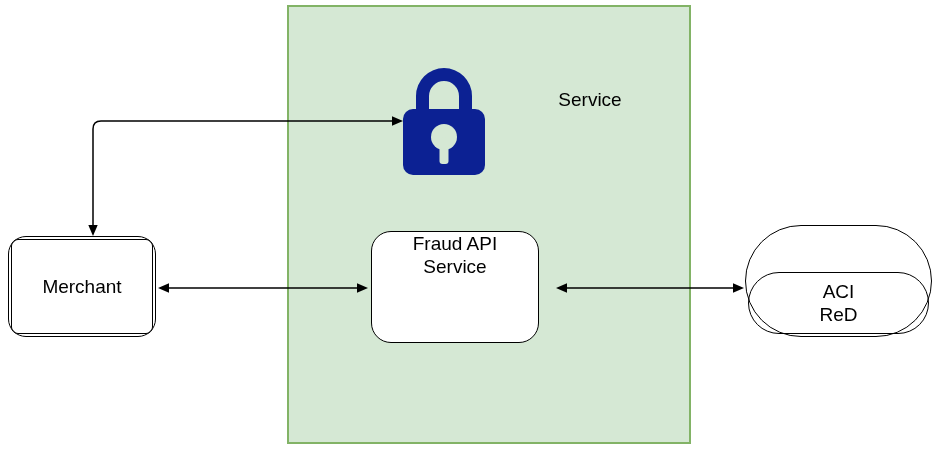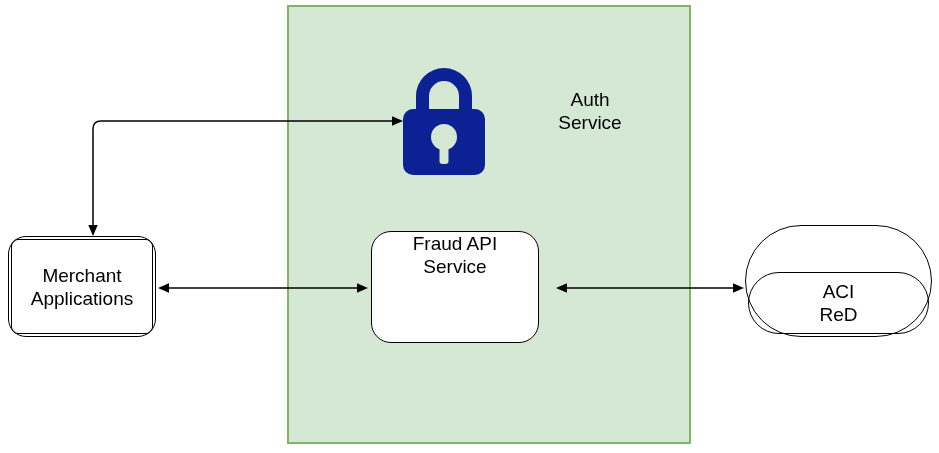--- a/index.html
+++ b/index.html
@@ -126,29 +126,27 @@
   </svg>
 
   <svg class="lock-icon" viewBox="0 0 82 110" xmlns="http://www.w3.org/2000/svg">
     <path d="M13,43 L13,30 A28,28 0 0 1 69,30 L69,43 L56,43 L56,30 A15,15 0 0 0 26,30 L26,43 Z" fill="#0c2193"></path>
     <rect x="0" y="43" width="82" height="66" rx="10" fill="#0c2193"></rect>
     <circle cx="41" cy="71" r="13" fill="#d5e8d4"></circle>
     <rect x="36.5" y="71" width="9" height="27" rx="3" fill="#d5e8d4"></rect>
   </svg>
 
   <div class="auth-label label">
-    <span class="line">Auth</span>
     <span class="line">Service</span>
   </div>
 
   <div class="node-merchant">
     <div class="inner">
       <div class="label">
         <span class="line">Merchant</span>
-        <span class="line">Applications</span>
       </div>
     </div>
   </div>
 
   <div class="node-fraud">
     <div class="label">
       <span class="line">Fraud API</span>
       <span class="line">Service</span>
     </div>
   </div>

